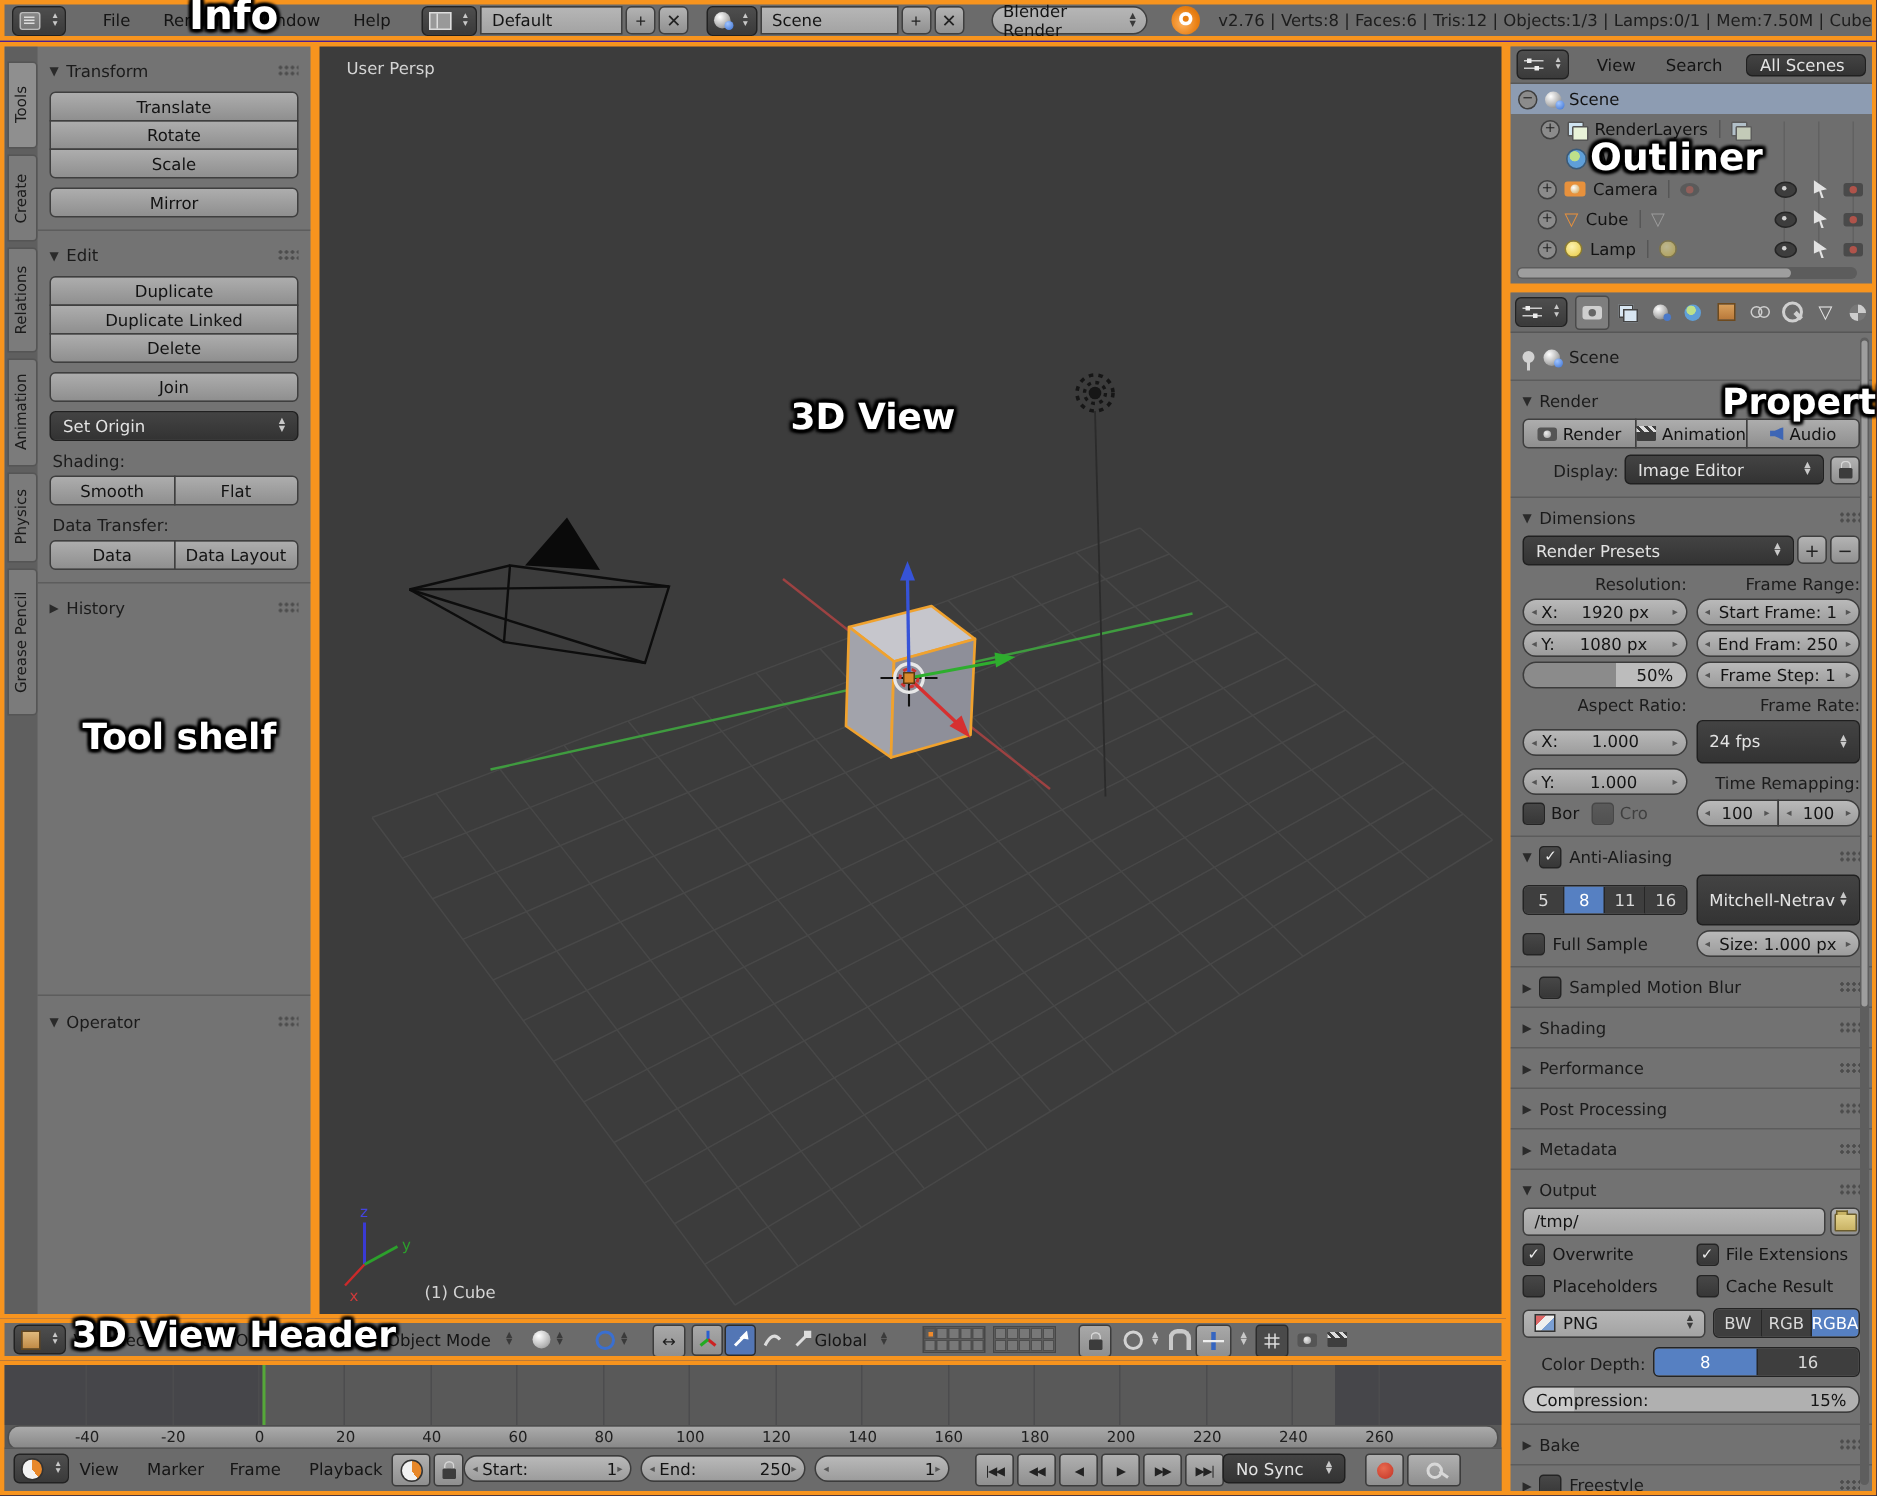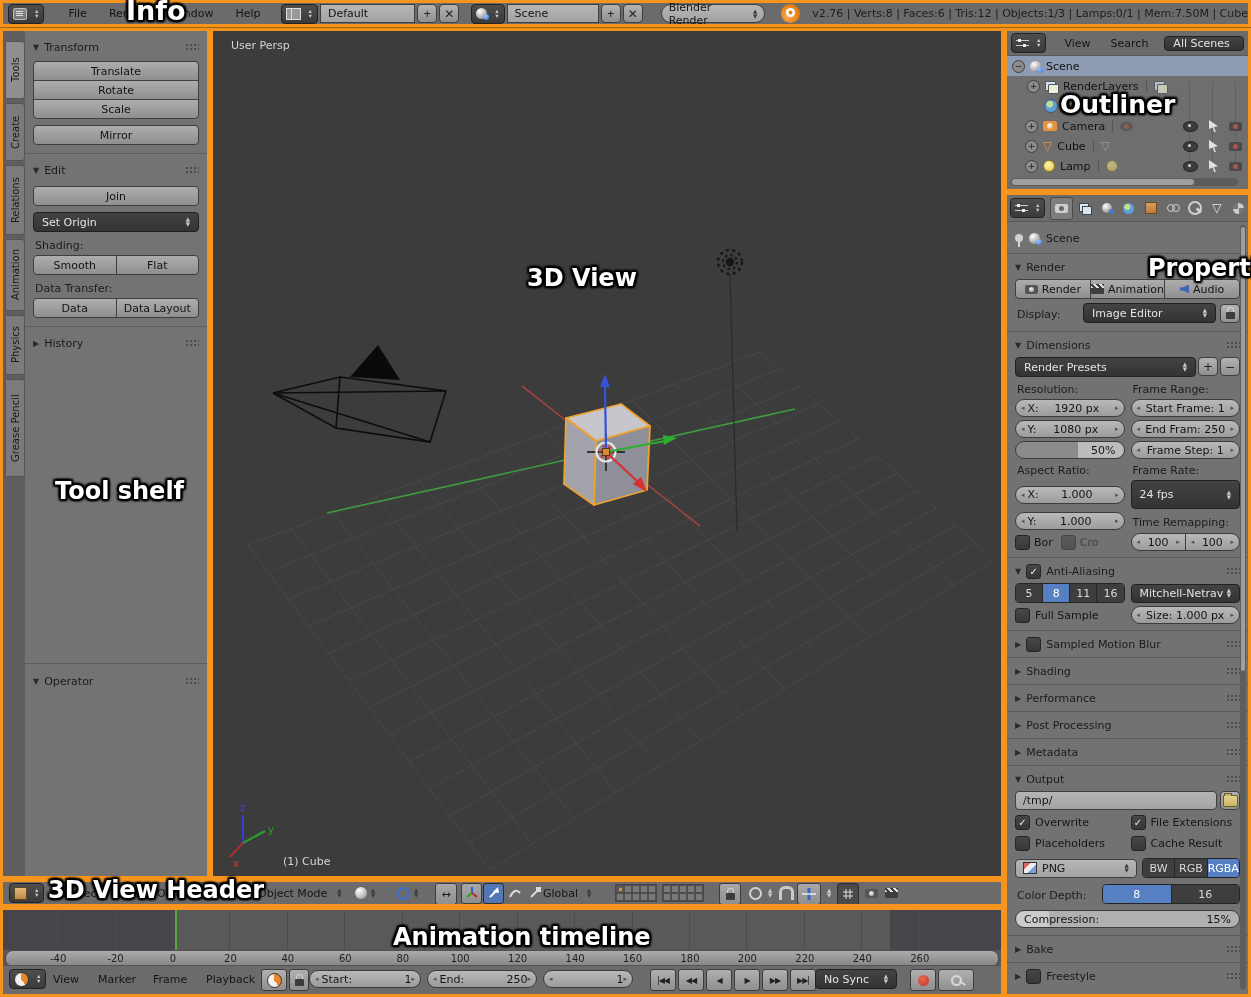--- a/index.html
+++ b/index.html
@@ -1,16 +1,16 @@
 <!DOCTYPE html>
 <html><head>
 <meta charset="utf-8">
 <style>
   html,body{margin:0;padding:0;background:#222;}
-  #root{position:relative;width:1251px;height:997px;background:#a16207;
+  #root{position:relative;width:1251px;height:997px;background:#4c1d95;
         font-family:"DejaVu Sans",sans-serif;font-size:11px;color:#161616;overflow:hidden;}
   .region{position:absolute;border:3px solid #f7941e;box-sizing:border-box;overflow:hidden;}
 
   
   .ann{position:absolute;z-index:60;color:#fff;font-weight:bold;pointer-events:none;
        text-shadow:-2px 0 2px #000,2px 0 2px #000,0 -2px 2px #000,0 2px 2px #000,
                    -2px -2px 2px #000,2px 2px 2px #000,2px -2px 2px #000,-2px 2px 2px #000;}
 
   
   .hrow{display:flex;align-items:center;height:100%;}
@@ -124,21 +124,21 @@
   
   #properties{left:1004px;top:192px;width:247px;height:805px;background:#727272;}
   .ptabs{display:flex;align-items:center;gap:1px;height:26px;background:#6b6b6b;
          border-bottom:1px solid #575757;padding:0 3px;}
   .ptab{width:21px;height:21px;display:flex;align-items:center;justify-content:center;border-radius:3px;flex:none;}
   .ptab.active{background:#7e7e7e;border:1px solid #4a4a4a;}
   .pbody{padding:4px 8px 0;display:flex;flex-direction:column;}
   .crumb{display:flex;align-items:center;gap:6px;height:24px;color:#181818;}
   .pdiv{border-top:1px solid #5c5c5c;margin:3px -8px;}
   .g2{display:grid;grid-template-columns:1fr 1fr;column-gap:6px;row-gap:3px;align-items:center;}
-  .flabel{color:#1c1c1c;padding:2px 0 0 2px;}
+  .flabel{color:#1c1c1c;padding:2px 0 0 2px;text-align:right;}
   .slider{display:flex;align-items:center;height:18px;border:1px solid #3c3c3c;border-radius:9px;
           padding:0 8px;box-sizing:border-box;color:#141414;}
   .pscroll{position:absolute;right:2px;top:30px;bottom:4px;width:6px;border-radius:3px;background:#5e5e5e;}
   .pscroll i{position:absolute;left:1px;right:1px;top:2px;height:58%;border-radius:3px;background:#9e9e9e;display:block;}
   .i-pin{width:8px;height:8px;border-radius:50%;background:#d2d2d2;position:relative;flex:none;}
   .i-pin:after{content:"";position:absolute;left:3px;top:7px;width:2px;height:6px;background:#d2d2d2;}
   .i-folder{width:13px;height:10px;background:linear-gradient(#e5d48e,#c9b365);border:1px solid #6b5c2c;
             border-radius:1px;position:relative;}
   .i-folder:before{content:"";position:absolute;left:0;top:-3px;width:6px;height:2px;background:#c9b365;
             border:1px solid #6b5c2c;border-bottom:none;}
@@ -276,20 +276,25 @@
         <div class="btn">Translate</div>
         <div class="btn">Rotate</div>
         <div class="btn">Scale</div>
       </div>
       <div class="btn" style="margin-top:6px">Mirror</div>
       <div class="tsdiv"></div>
       <div class="phdr">
         <span class="tri">▼</span>
         <span>Edit</span>
         <span class="dots"></span>
+      </div>
+      <div class="vstack" style="margin-top:4px">
+        <div class="btn">Duplicate</div>
+        <div class="btn">Duplicate Linked</div>
+        <div class="btn">Delete</div>
       </div>
       <div class="btn" style="margin-top:6px">Join</div>
       <div class="dsel" style="margin-top:6px">
         <span>Set Origin</span>
         <span class="ud" style="margin-left:auto">
             <i>▲</i>
             <i>▼</i>
           </span>
       </div>
       <div class="tslabel">Shading:</div>
@@ -656,21 +661,21 @@
         <span>Anti-Aliasing</span>
         <span class="dots"></span>
       </div>
       <div class="g2" style="margin-top:2px">
         <span class="seg" style="height:18px">
           <span style="flex:1">5</span>
           <span style="flex:1" class="sel">8</span>
           <span style="flex:1">11</span>
           <span style="flex:1">16</span>
         </span>
-        <span class="dsel" style="height:19px">
+        <span class="dsel" style="height:34px">
           <span>Mitchell-Netrav</span>
           <span class="ud" style="margin-left:auto">
               <i>▲</i>
               <i>▼</i>
             </span>
         </span>
         <span style="display:flex;gap:5px;align-items:center">
           <span class="chk"></span>
           <span>Full Sample</span>
         </span>
@@ -1021,15 +1026,14 @@
       </span>
     </div>
   </div>
 
   <div class="ann" style="left:126px;top:-5px;font-size:27px">Info</div>
   <div class="ann" style="left:1060px;top:90px;font-size:25px">Outliner</div>
   <div class="ann" style="left:1148px;top:254px;font-size:24px">Properties</div>
   <div class="ann" style="left:527px;top:264px;font-size:24px">3D View</div>
   <div class="ann" style="left:55px;top:477px;font-size:24px">Tool shelf</div>
   <div class="ann" style="left:48px;top:876px;font-size:24px">3D View Header</div>
-  <div class="ann" style="left:393px;top:923px;font-size:24px">Animation timeline</div>
 
 </div>
 
 </body></html>

